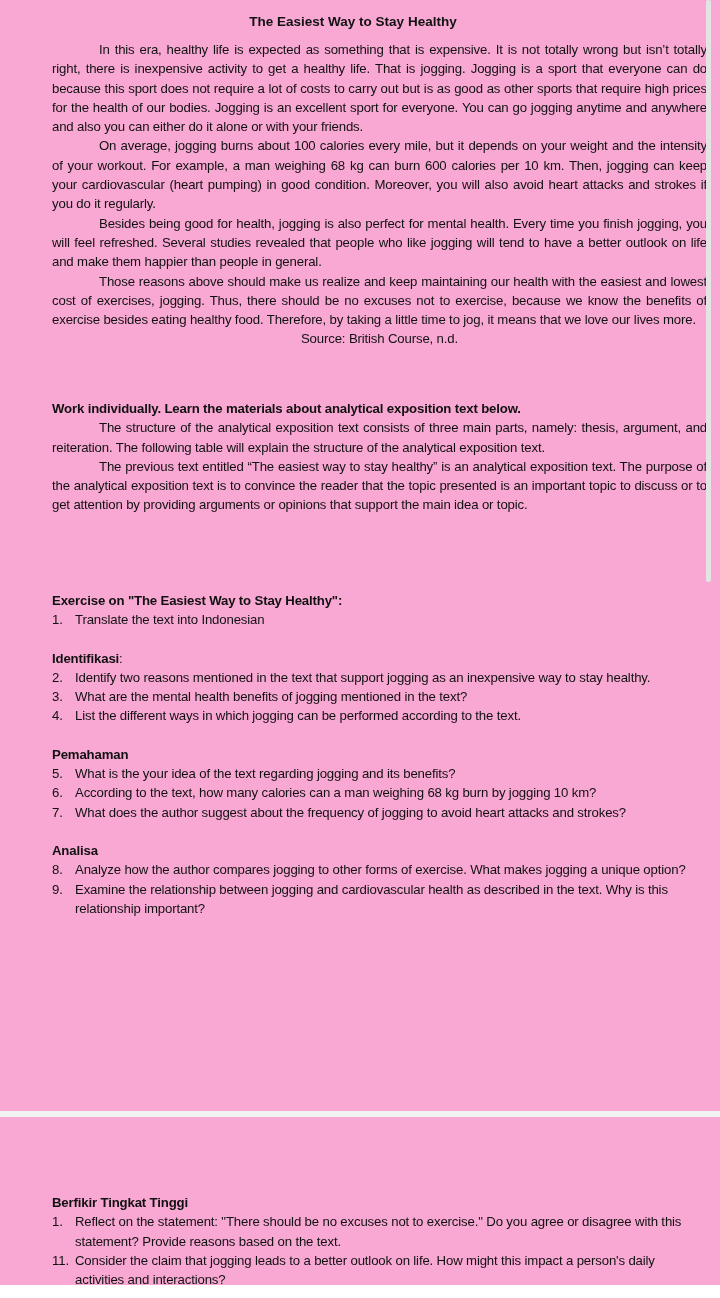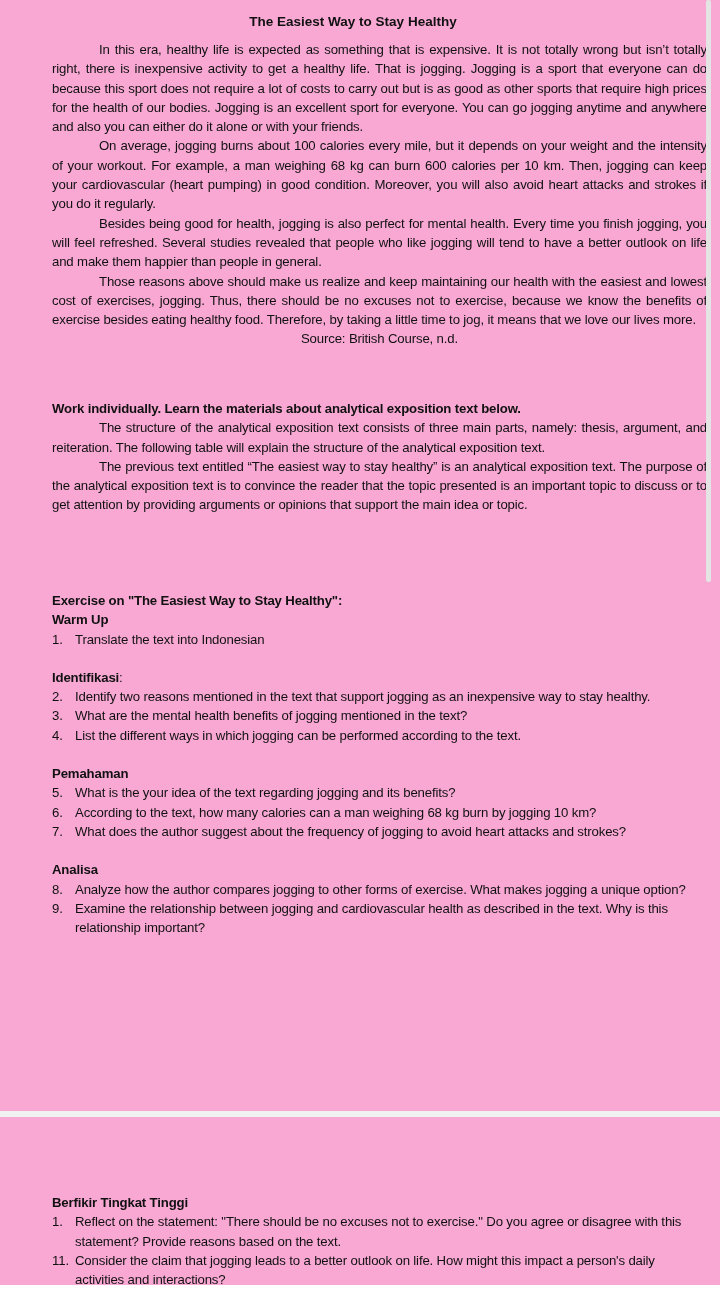--- a/index.html
+++ b/index.html
@@ -36,21 +36,20 @@
 
   <div class="content" style="top:399px;">
     <p class="bold">Work individually. Learn the materials about analytical exposition text below.</p>
     <p class="j">The structure of the analytical exposition text consists of three main parts, namely: thesis, argument, and reiteration. The following table will explain the structure of the analytical exposition text.</p>
     <p class="j">The previous text entitled “The easiest way to stay healthy” is an analytical exposition text. The purpose of the analytical exposition text is to convince the reader that the topic presented is an important topic to discuss or to get attention by providing arguments or opinions that support the main idea or topic.</p>
   </div>
 
   <div class="content" style="top:591px;">
     <p class="bold">Exercise on "The Easiest Way to Stay Healthy":</p>
 
-    <p class="bold">Warm Up</p>
     <ol>
       <li><span class="num">1.</span><span>Translate the text into Indonesian</span></li>
     </ol>
     <div class="gap"></div>
 
     <p><span class="bold">Identifikasi</span><span>:</span></p>
     <ol>
       <li><span class="num">2.</span><span>Identify two reasons mentioned in the text that support jogging as an inexpensive way to stay healthy.</span></li>
       <li><span class="num">3.</span><span>What are the mental health benefits of jogging mentioned in the text?</span></li>
       <li><span class="num">4.</span><span>List the different ways in which jogging can be performed according to the text.</span></li>

